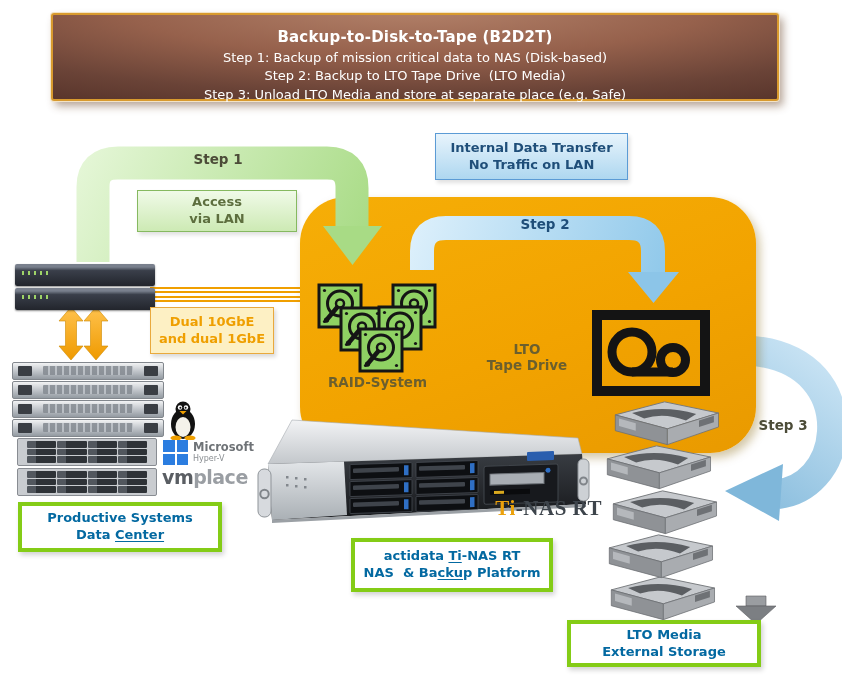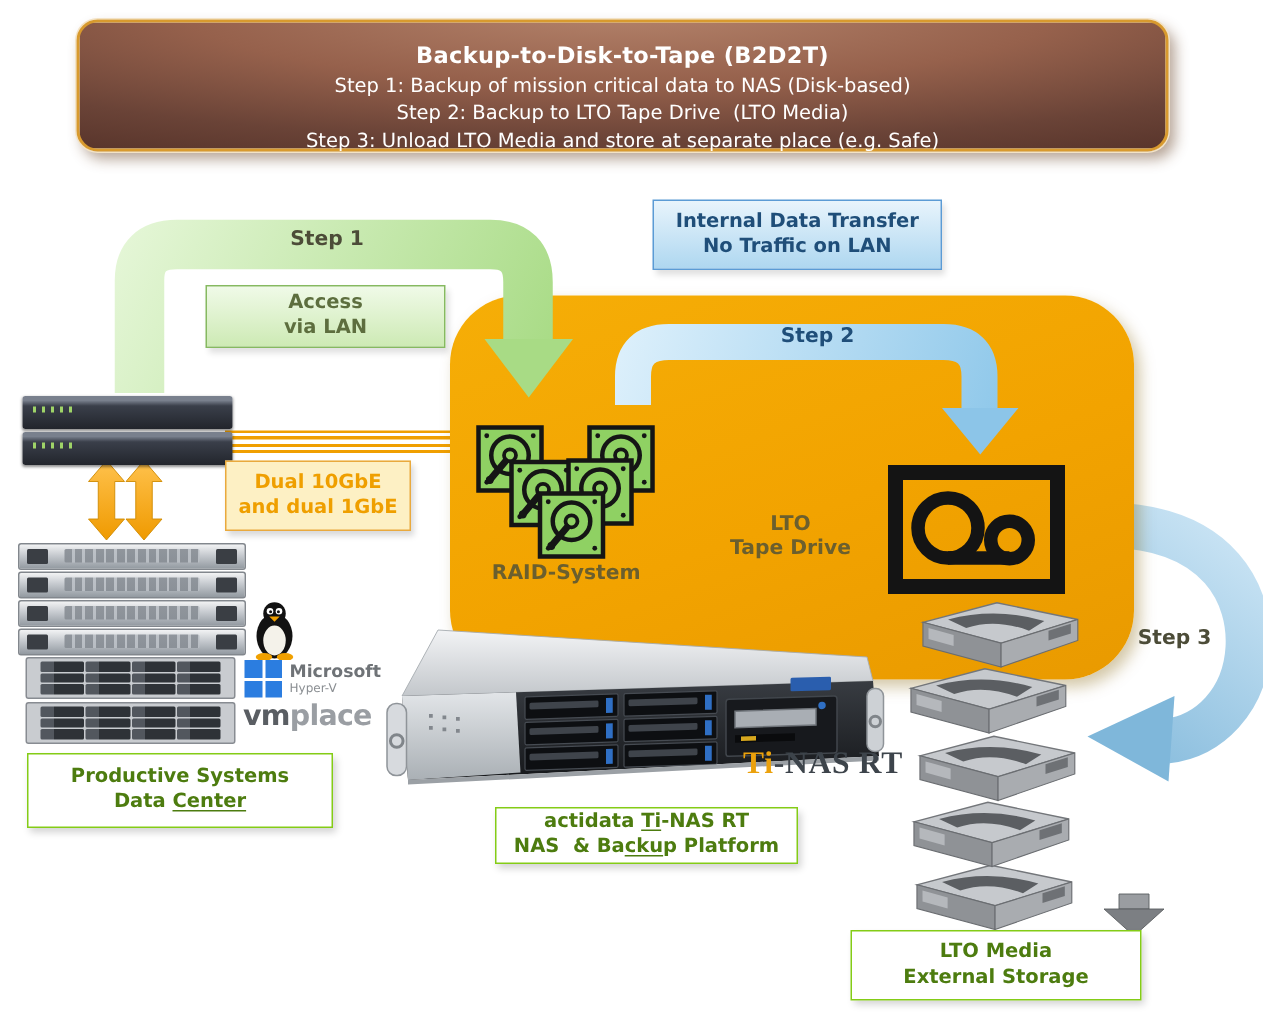--- a/index.html
+++ b/index.html
@@ -3,42 +3,42 @@
 <meta charset="utf-8">
 <style>
   html,body{margin:0;padding:0;background:#fff;}
   .stage{position:relative;width:842px;height:689px;background:#fff;overflow:hidden;
          font-family:"DejaVu Sans","Liberation Sans",sans-serif;}
   .abs{position:absolute;}
   .pre{white-space:pre-wrap;}
 
   
   .banner{left:51px;top:13px;width:728px;height:88px;box-sizing:border-box;
-    border:2px solid #d89a2e;border-radius:14px;
+    border:2px solid #d89a2e;border-radius:3px;
     background:radial-gradient(ellipse 90% 130% at 50% -10%, #b4836b 0%, #96614c 45%, #6a4337 80%, #5a362c 100%);
     box-shadow:0 0 0 1px #f3e3c6, 4px 5px 9px rgba(90,50,20,.45);
     color:#fff;text-align:center;padding-top:13px;z-index:6;}
   .banner .t{font-size:15px;font-weight:bold;letter-spacing:.2px;}
   .banner .l{font-size:13px;margin-top:3.5px;}
 
   
   .orange-box{left:300px;top:197px;width:456px;height:256px;border-radius:46px;
     background:linear-gradient(160deg,#f6ae07 0%,#f2a300 55%,#e99a00 100%);
     box-shadow:4px 5px 10px rgba(130,95,0,.35);z-index:2;}
 
   
   .lbl{box-sizing:border-box;display:flex;flex-direction:column;justify-content:center;
        text-align:center;font-weight:bold;font-size:13px;line-height:1.28;z-index:6;}
   .box-green{background:linear-gradient(180deg,#f0fae8,#cdeab4);border:1px solid #86b960;
              color:#5d6e3e;box-shadow:2px 3px 4px rgba(0,0,0,.12);}
   .box-blue{background:linear-gradient(180deg,#e8f4fc,#aed7f0);border:1px solid #5b9bd5;
             color:#1f4e79;box-shadow:2px 3px 4px rgba(0,0,0,.12);}
   .box-cream{background:#fdf0c4;border:1px solid #e9a93d;color:#ef9f00;
              box-shadow:2px 3px 4px rgba(0,0,0,.15);}
-  .box-white{background:#fff;border:1px solid #84cc16;color:#4d7c0f;
+  .box-white{background:#fff;border:4px solid #84cc16;color:#0369a1;
              box-shadow:2px 3px 5px rgba(0,0,0,.18);}
 
   .step-lbl{font-weight:bold;font-size:13.5px;text-align:center;z-index:6;}
   .olive{color:#4c4c38;}
   .navy{color:#1f4e79;}
   .dark-olive{color:#6b5f2e;}
 
   .wavy{text-decoration-line:underline;text-decoration-style:wavy;
         text-decoration-color:#e03020;text-decoration-thickness:1px;text-underline-offset:2px;text-decoration:underline;}
 
@@ -371,21 +371,21 @@
 
   <div class="abs lbl box-white" style="left:18px;top:502px;width:204px;height:50px">
     <span>Productive Systems</span>
     <span><span>Data </span><span class="wavy">Center</span></span>
   </div>
 
   <div class="abs tinas">
     <span class="ti">Ti</span><span class="rest">-NAS RT</span>
   </div>
 
-  <div class="abs lbl box-white" style="left:330px;top:538px;width:202px;height:38px">
+  <div class="abs lbl box-white" style="left:351px;top:538px;width:202px;height:54px">
     <span class="pre"><span>actidata </span><span class="wavy">Ti</span><span>-NAS RT</span></span>
     <span class="pre"><span>NAS  &amp; Ba</span><span class="wavy">cku</span><span>p Platform</span></span>
   </div>
 
   <div class="abs lbl box-white" style="left:567px;top:620px;width:194px;height:47px">
     <span>LTO Media</span>
     <span>External Storage</span>
   </div>
 
 </div>

